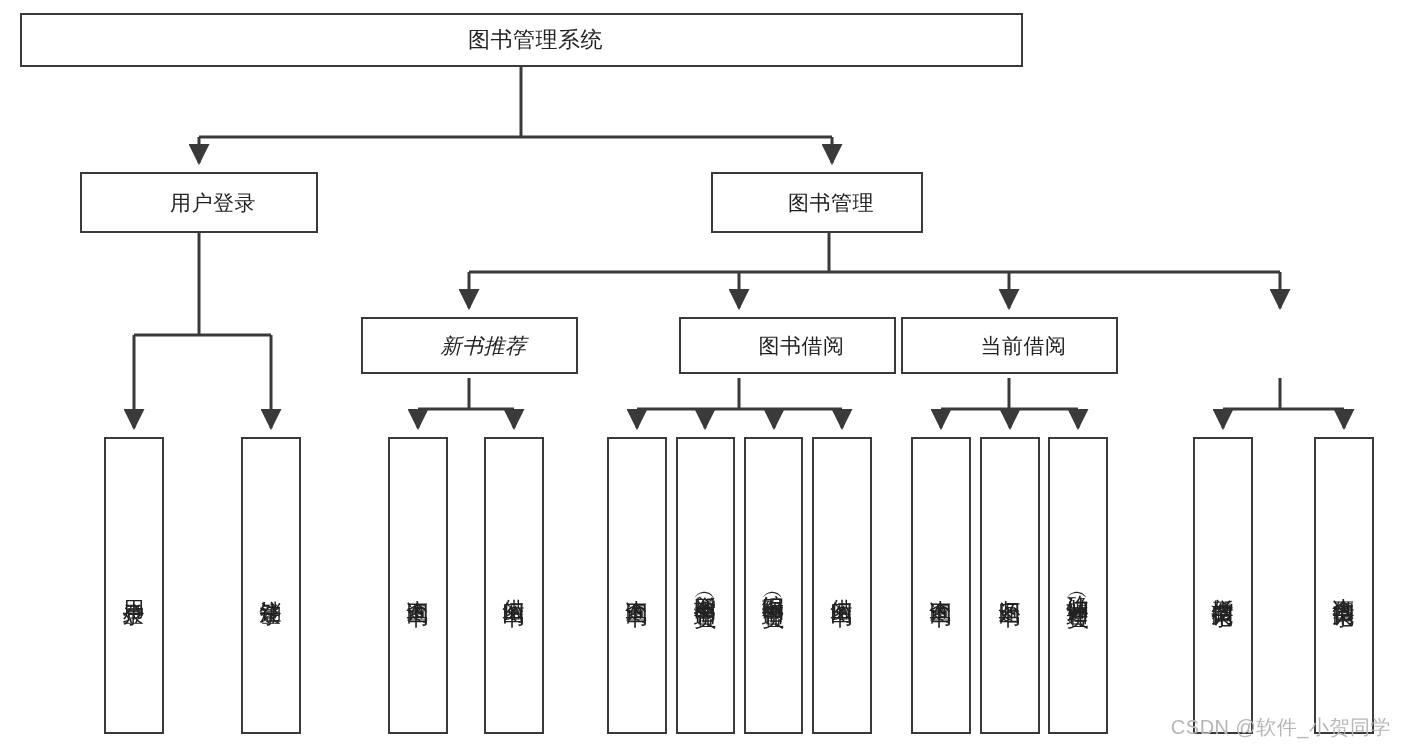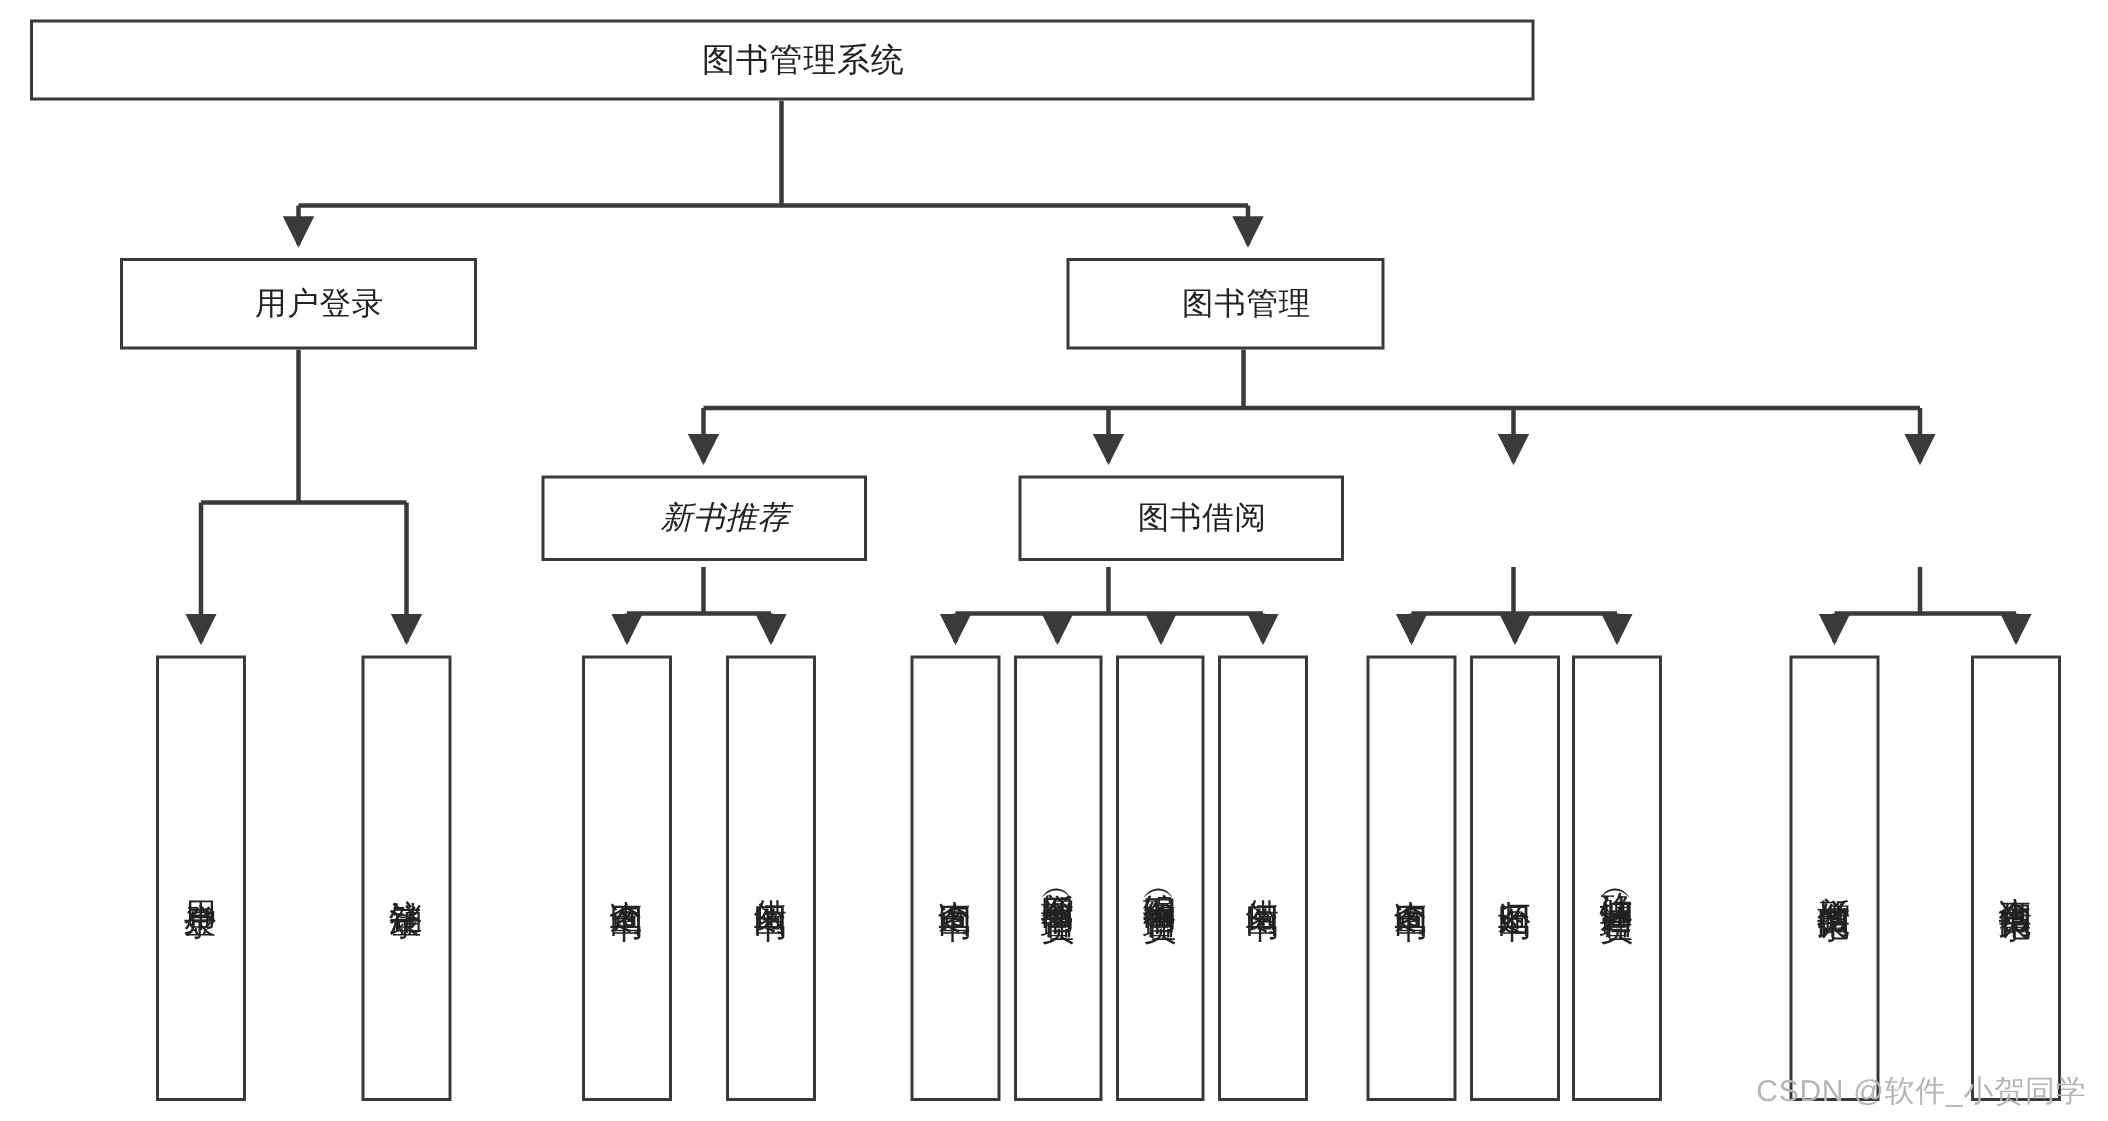--- a/index.html
+++ b/index.html
@@ -143,20 +143,23 @@
   </div>
 
   <div class="node horiz" style="left:361px; top:317px; width:217px; height:57px;font-style:italic;">
     <span class="label">新书推荐</span>
   </div>
 
   <div class="node horiz" style="left:631px; top:317px; width:217px; height:57px;margin-left:48px;">
     <span class="label">图书借阅</span>
   </div>
 
+  <div class="node horiz" style="left:901px; top:317px; width:217px; height:57px;">
+    <span class="label">当前借阅</span>
+  </div>
 
 
   <div class="node vert" style="left:104px; top:437px; width:60px; height:297px;">
     <span class="label">用户登录</span>
   </div>
 
   <div class="node vert" style="left:241px; top:437px; width:60px; height:297px;">
     <span class="label">注销登录</span>
   </div>
 

